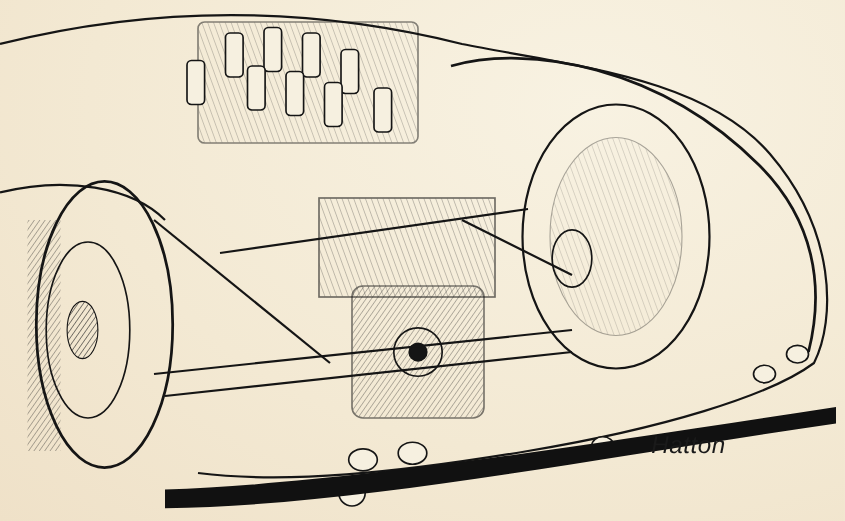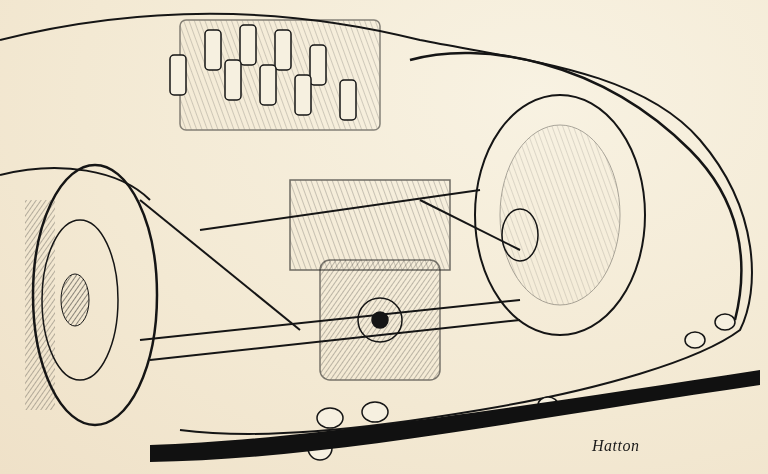--- a/index.html
+++ b/index.html
@@ -1,19 +1,19 @@
 <!DOCTYPE html>
 <html><head>
 <meta charset="utf-8">
 <style>
   html, body { margin: 0; padding: 0; }
   body { width: 768px; height: 474px; overflow: hidden; background: #f4ecd8; font-family: "DejaVu Serif", serif; }
   .canvas { position: relative; width: 768px; height: 474px; background: radial-gradient(ellipse at 70% 20%, #f8f2e2 0%, #f3e9d3 60%, #efe1c8 100%); }
   svg { position: absolute; left: 0; top: 0; }
-  .sig { position: absolute; left: 592px; top: 392px; font-family: Liberation Serif, serif; font-style: italic; font-size: 16px; color: #1a1a1a; letter-spacing: 0.5px; margin-top: 45px; }
+  .sig { position: absolute; left: 592px; top: 392px; font-family: Liberation Sans, sans-serif; font-style: italic; font-size: 22px; color: #1a1a1a; letter-spacing: 0.5px; }
 </style>
 </head>
 <body>
 
 <div class="canvas">
   <svg width="768" height="474" viewBox="0 0 768 474">
     <defs>
       <pattern id="hatch" width="4" height="4" patternUnits="userSpaceOnUse" patternTransform="rotate(35)">
         <line x1="0" y1="0" x2="0" y2="4" stroke="#222" stroke-width="1"></line>
       </pattern>

